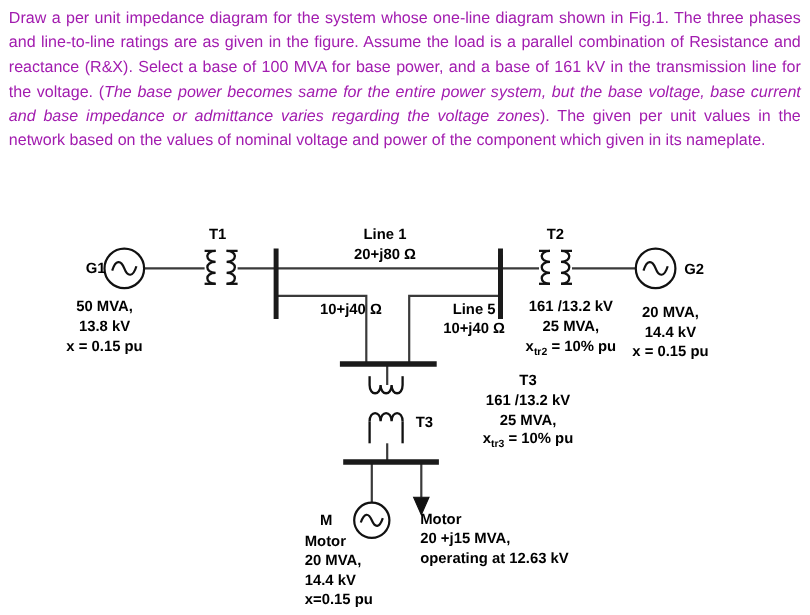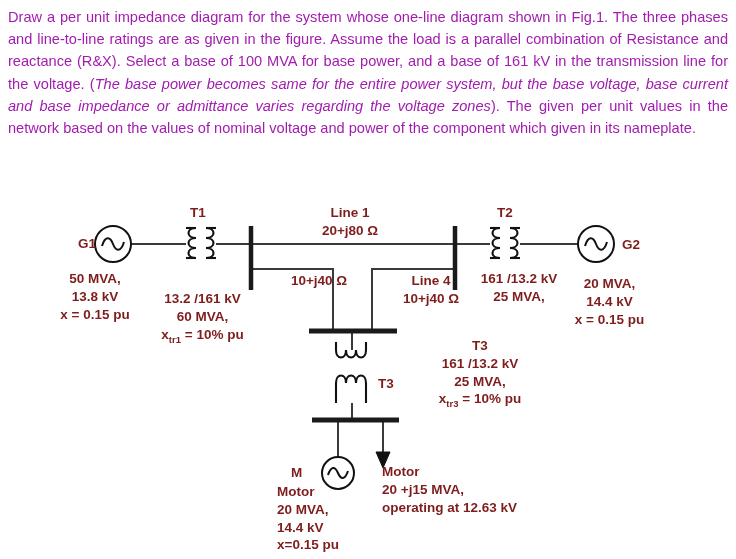--- a/index.html
+++ b/index.html
@@ -45,21 +45,21 @@
     left: 0; top: 0;
     width: 736px;
     height: 369px;
   }
 
   .lbl {
     position: absolute;
     font-family: "Liberation Sans", sans-serif;
     font-size: 13.5px;
     font-weight: bold;
-    color: #7f1d1d;
+    color: #000000;
     white-space: nowrap;
     line-height: 1.32;
   }
   .lbl.center { text-align: center; }
   .lbl.left { text-align: left; }
   .sub {
     font-size: 9.5px;
     vertical-align: sub;
     font-weight: bold;
   }
@@ -149,44 +149,40 @@
   </svg>
 
   <div class="lbl" style="left:58px; top:45px;margin-left:20px;">G1</div>
   <div class="lbl center" style="left:40px; top:80px; width:110px;">
     <span class="blk-line">50 MVA,</span>
     <span class="blk-line">13.8 kV</span>
     <span class="blk-line">x = 0.15 pu</span>
   </div>
 
   <div class="lbl" style="left:190px; top:14px;">T1</div>
-  <div class="lbl center" style="left:140px; top:100px; width:125px;">
-    <span class="blk-line">13.2 /161 kV</span>
-    <span class="blk-line">60 MVA,</span>
-    <span class="blk-line"><span>x</span><span class="sub">tr1</span><span> = 10% pu</span></span>
-  </div>
 
   <div class="lbl center" style="left:290px; top:14px; width:120px;">
     <span class="blk-line">Line 1</span>
     <span class="blk-line">20+j80 Ω</span>
   </div>
 
   <div class="lbl center" style="left:264px; top:82px; width:110px;">
     <span class="blk-line">10+j40 Ω</span>
   </div>
 
   <div class="lbl center" style="left:376px; top:82px; width:110px;">
-    <span class="blk-line">Line 4</span>
+    <span class="blk-line">Line 5</span>
     <span class="blk-line">10+j40 Ω</span>
   </div>
 
   <div class="lbl" style="left:497px; top:14px;">T2</div>
   <div class="lbl center" style="left:458px; top:80px; width:122px;">
     <span class="blk-line">161 /13.2 kV</span>
     <span class="blk-line">25 MVA,</span>
+    <span class="blk-line"><span>x</span><span class="sub">tr2</span><span> = 10% pu</span></span>
   </div>
 
   <div class="lbl" style="left:622px; top:46px;">G2</div>
   <div class="lbl center" style="left:552px; top:85px; width:115px;">
     <span class="blk-line">20 MVA,</span>
     <span class="blk-line">14.4 kV</span>
     <span class="blk-line">x = 0.15 pu</span>
   </div>
 
   <div class="lbl" style="left:378px; top:185px;">T3</div>

